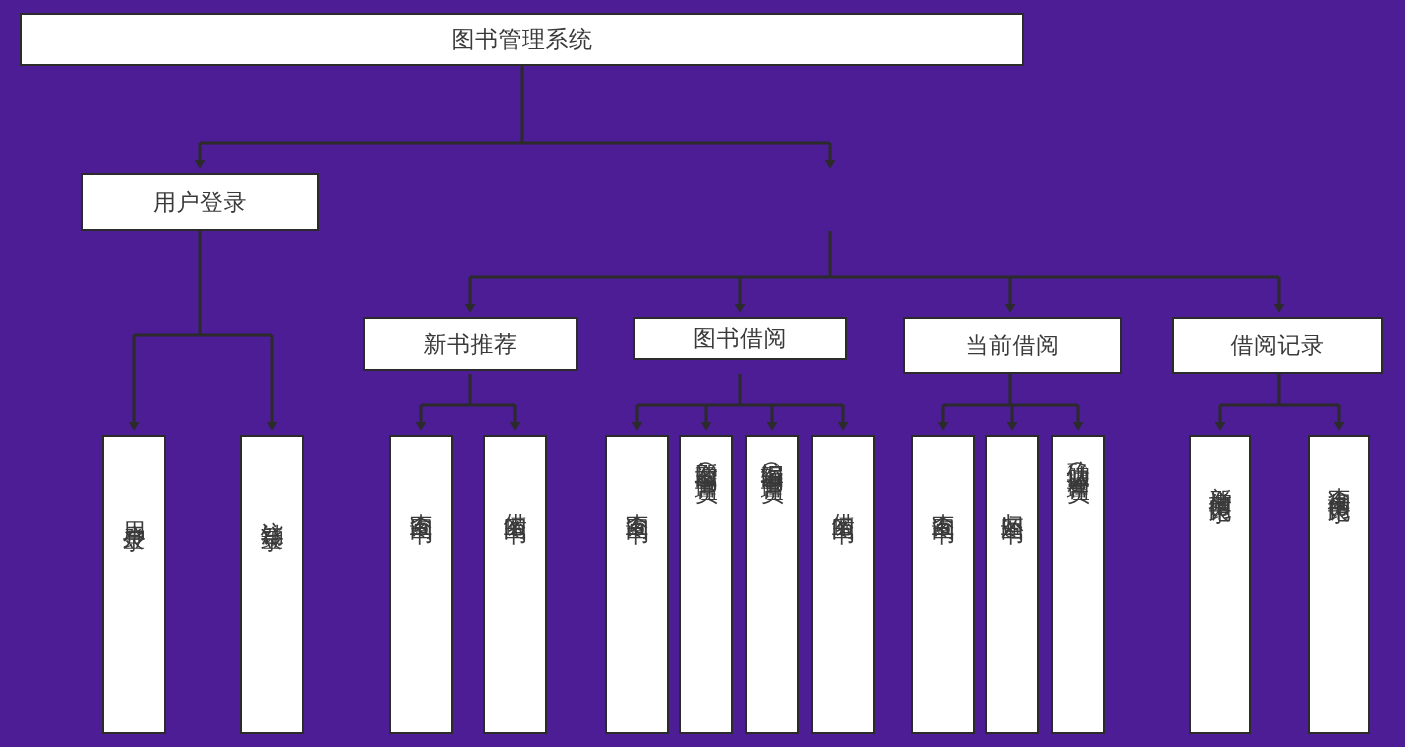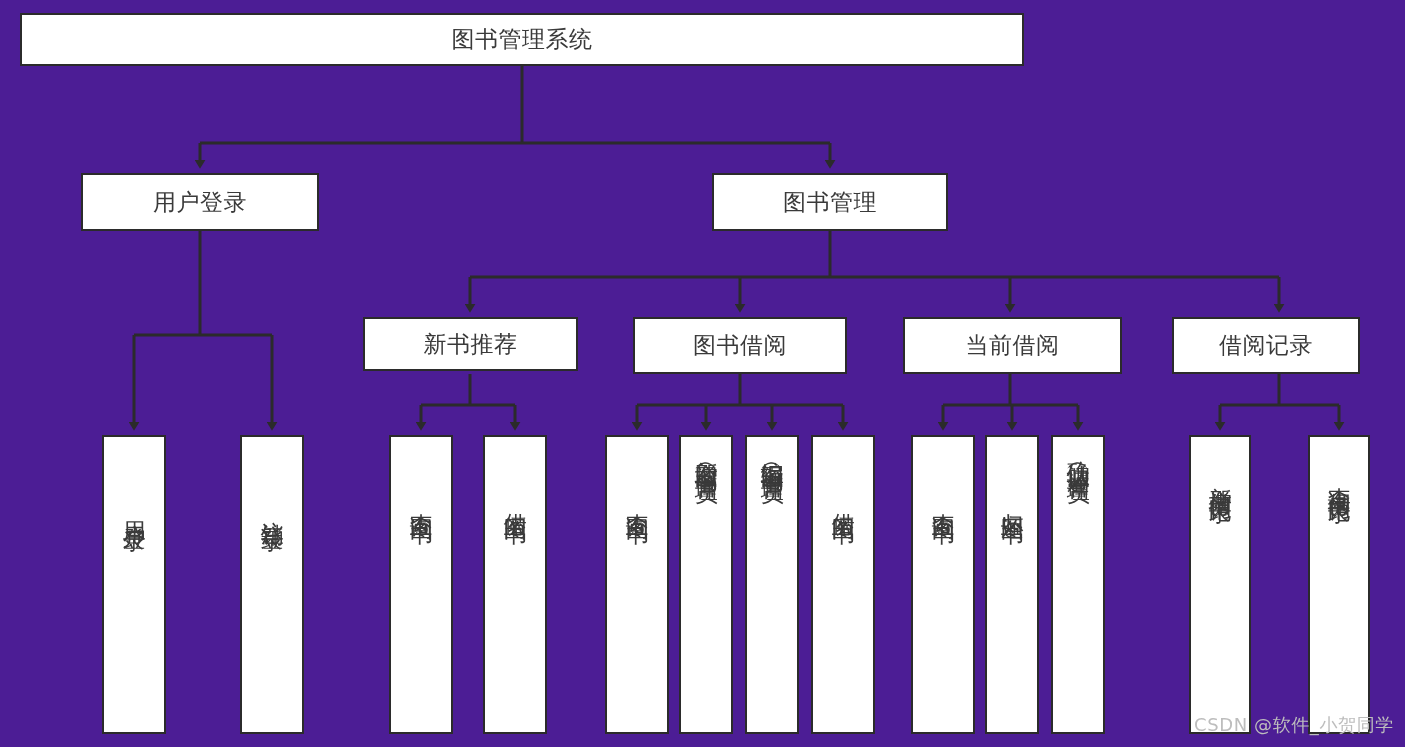--- a/index.html
+++ b/index.html
@@ -119,34 +119,31 @@
     </g>
   </svg>
 
   <div class="node" style="left:20px; top:13px; width:1004px; height:53px;">
     <span class="lbl">图书管理系统</span>
   </div>
 
   <div class="node" style="left:81px; top:173px; width:238px; height:58px;">
     <span class="lbl">用户登录</span>
   </div>
-  <div class="node" style="left:712px; top:173px; width:236px; height:58px;">
-    <span class="lbl">图书管理</span>
-  </div>
 
   <div class="node" style="left:363px; top:317px; width:215px; height:54px;">
     <span class="lbl">新书推荐</span>
   </div>
-  <div class="node" style="left:633px; top:317px; width:214px; height:57px;">
+  <div class="node" style="left:633px; top:317px; width:214px; height:43px;">
     <span class="lbl">图书借阅</span>
   </div>
   <div class="node" style="left:903px; top:317px; width:219px; height:57px;">
     <span class="lbl">当前借阅</span>
   </div>
-  <div class="node" style="left:1172px; top:317px; width:188px; height:57px;">
+  <div class="node" style="left:1172px; top:317px; width:211px; height:57px;">
     <span class="lbl">借阅记录</span>
   </div>
 
   <div class="node vertical" style="left:102px; top:435px; width:64px; height:299px; padding-top:66px;">
     <span class="lbl">用户登录</span>
   </div>
   <div class="node vertical" style="left:240px; top:435px; width:64px; height:299px; padding-top:66px;">
     <span class="lbl">注销登录</span>
   </div>
 
@@ -180,15 +177,14 @@
     <span class="lbl">确认归还（管理员）</span>
   </div>
 
   <div class="node vertical" style="left:1189px; top:435px; width:62px; height:299px; padding-top:32px;">
     <span class="lbl">新增借阅记录</span>
   </div>
   <div class="node vertical" style="left:1308px; top:435px; width:62px; height:299px; padding-top:32px;">
     <span class="lbl">查询借阅记录</span>
   </div>
 
-  <div class="watermark" style="left:1194px; top:713px;">CSDN @软件_小贺同学</div>
 
 </div>
 
 </body></html>

